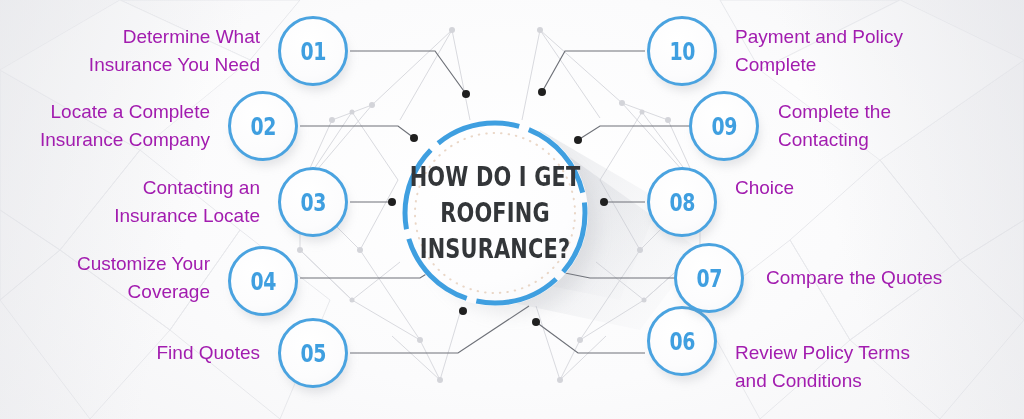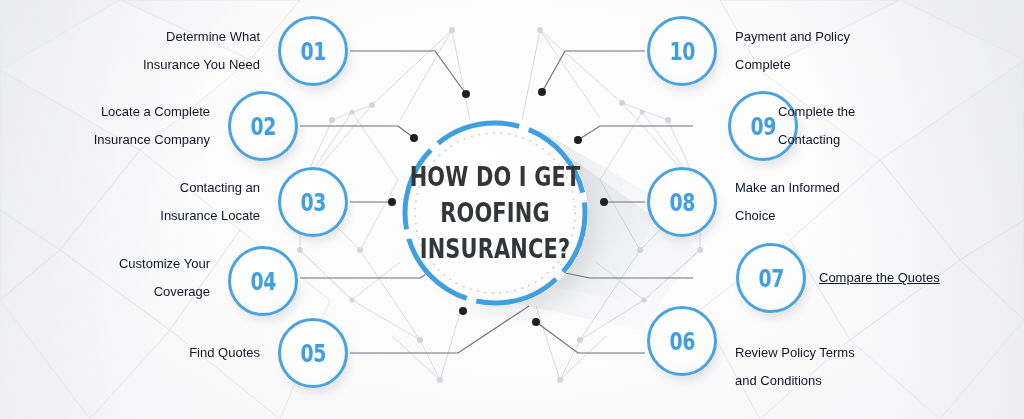--- a/index.html
+++ b/index.html
@@ -115,22 +115,22 @@
     font-weight: 700;
     font-size: 25px;
     color: #3f9fe0;
     letter-spacing: -.5px;
     transform: scaleX(.84);
   }
 
   
   .label {
     position: absolute;
-    color: #0f172a;
-    font-size: 13px;
+    color: #a21caf;
+    font-size: 19px;
     line-height: 28px;
     font-weight: 500;
     white-space: nowrap;
   }
   .label.left  { text-align: right; }
   .label.right { text-align: left; }
 </style>
 </head>
 <body>
 
@@ -314,42 +314,41 @@
     <div class="node-shadow"></div>
     <div class="node-circle">
       <span class="node-num">06</span>
     </div>
   </div>
   <div class="label right" style="left:735px; top:339px;">
     <div>Review Policy Terms</div>
     <div>and Conditions</div>
   </div>
 
-  <div class="node" style="left:736px; top:243px;text-align:center;">
+  <div class="node" style="left:674px; top:243px;text-align:center;">
     <div class="node-shadow"></div>
     <div class="node-circle">
       <span class="node-num">07</span>
     </div>
   </div>
-  <div class="label right" style="left:819px; top:264px;text-decoration:underline;">
+  <div class="label right" style="left:766px; top:264px;">
     <div>Compare the Quotes</div>
   </div>
 
   <div class="node" style="left:647px; top:167px;">
     <div class="node-shadow"></div>
     <div class="node-circle">
       <span class="node-num">08</span>
     </div>
   </div>
   <div class="label right" style="left:735px; top:174px;">
-    <div>Make an Informed</div>
     <div>Choice</div>
   </div>
 
-  <div class="node" style="left:728px; top:91px;">
+  <div class="node" style="left:689px; top:91px;">
     <div class="node-shadow"></div>
     <div class="node-circle">
       <span class="node-num">09</span>
     </div>
   </div>
   <div class="label right" style="left:778px; top:98px;">
     <div>Complete the</div>
     <div>Contacting</div>
   </div>
 

